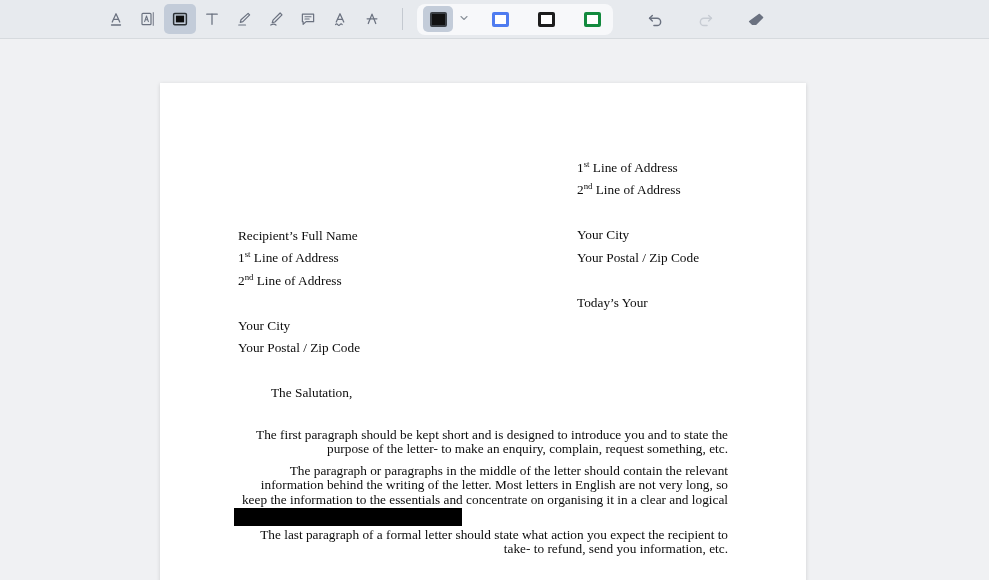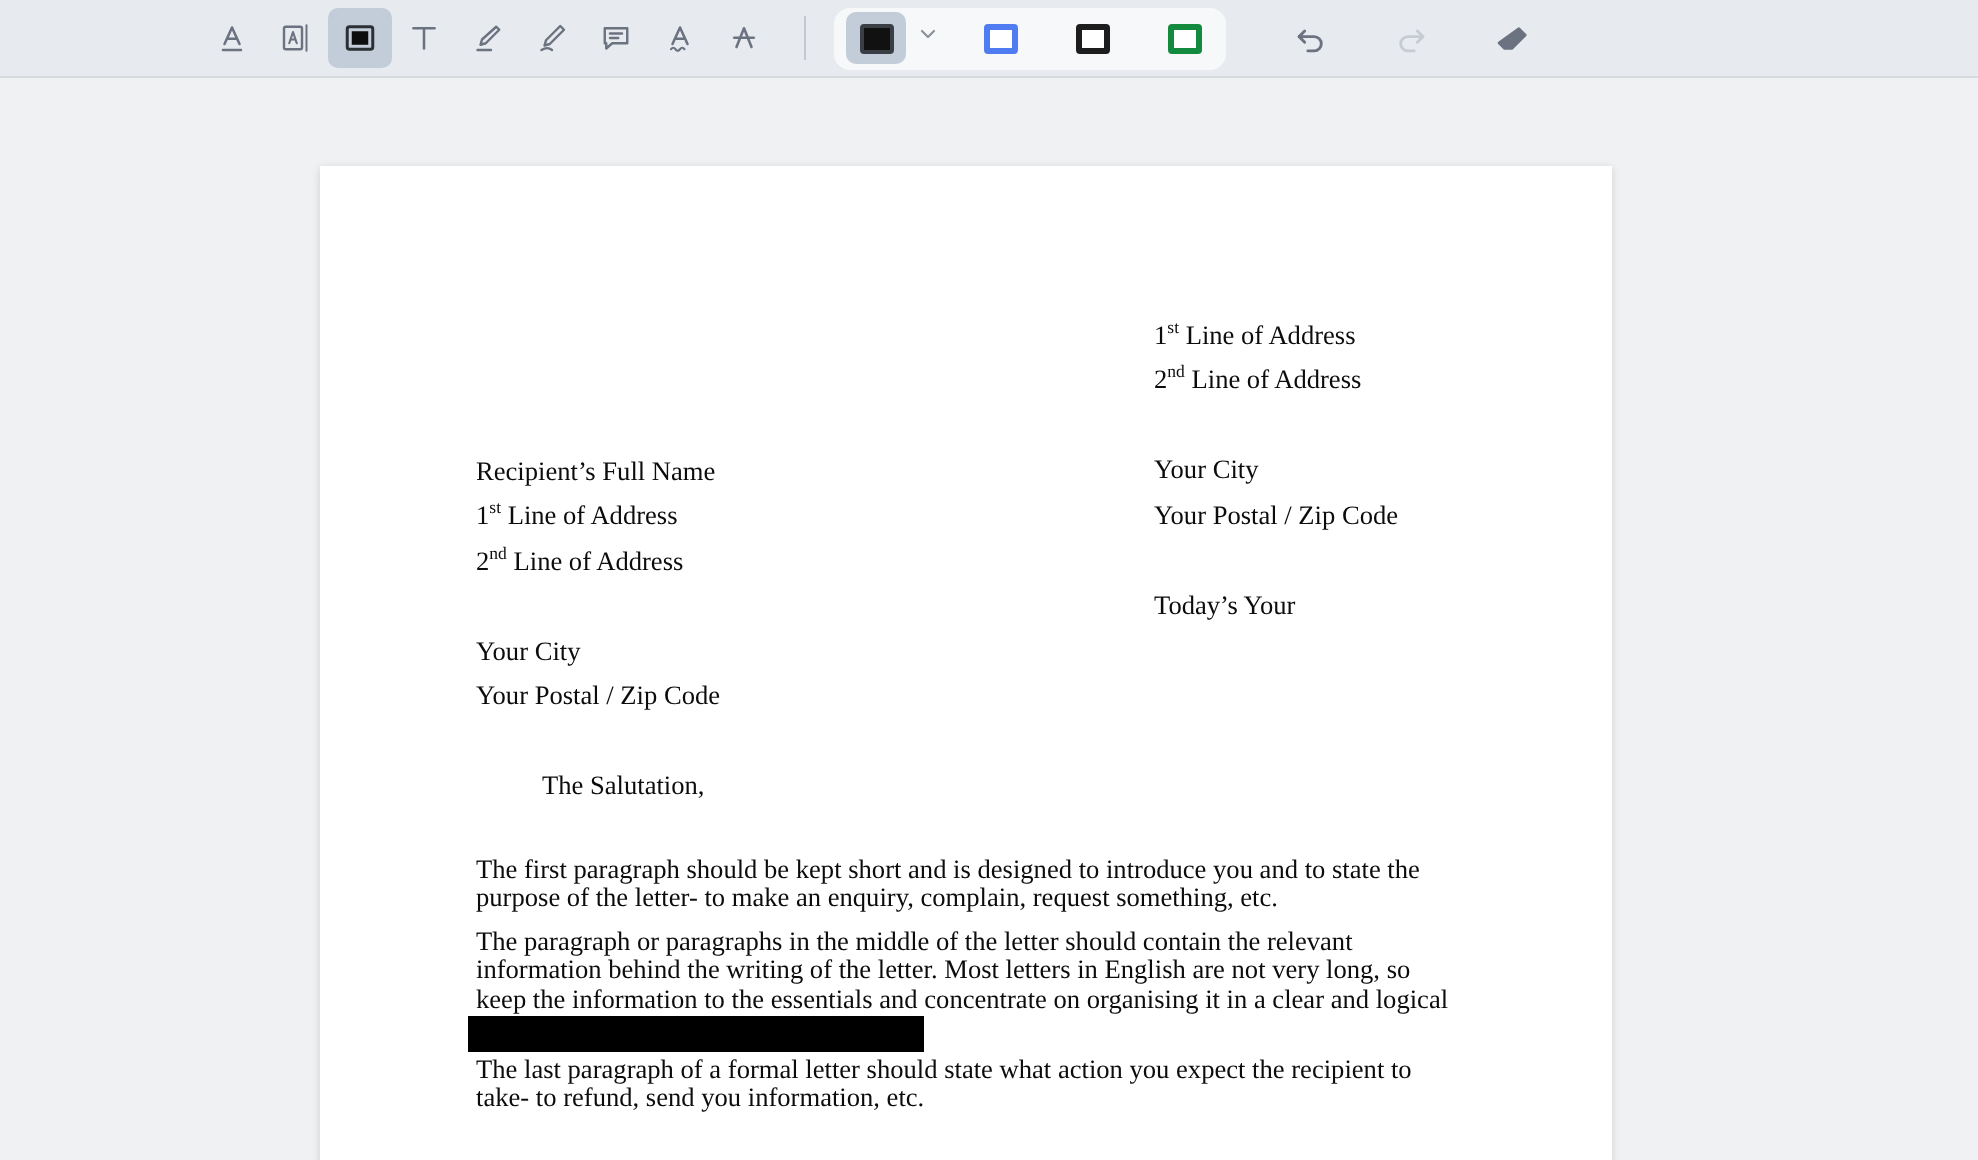--- a/index.html
+++ b/index.html
@@ -122,20 +122,21 @@
   .blk sup {
     font-size: 0.66em;
     vertical-align: super;
     line-height: 0;
   }
   .para {
     position: absolute;
     font-size: 13.3px;
     line-height: 14.3px;
     width: 490px;
+    text-align: right;
   }
   .redaction {
     position: absolute;
     background: #000000;
   }
 
   
   #sender     { left: 417px; top: 74px; }
   #recipient  { left: 78px;  top: 142px; }
   #date       { left: 417px; top: 209px; }

